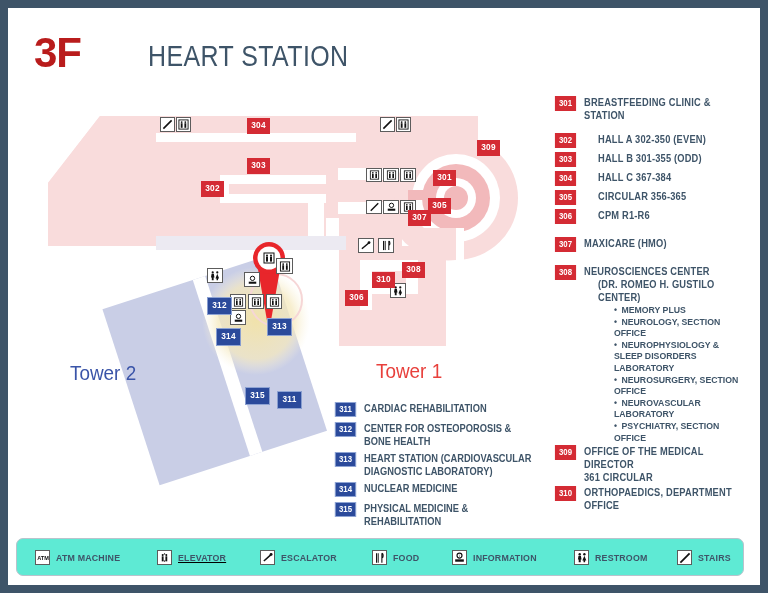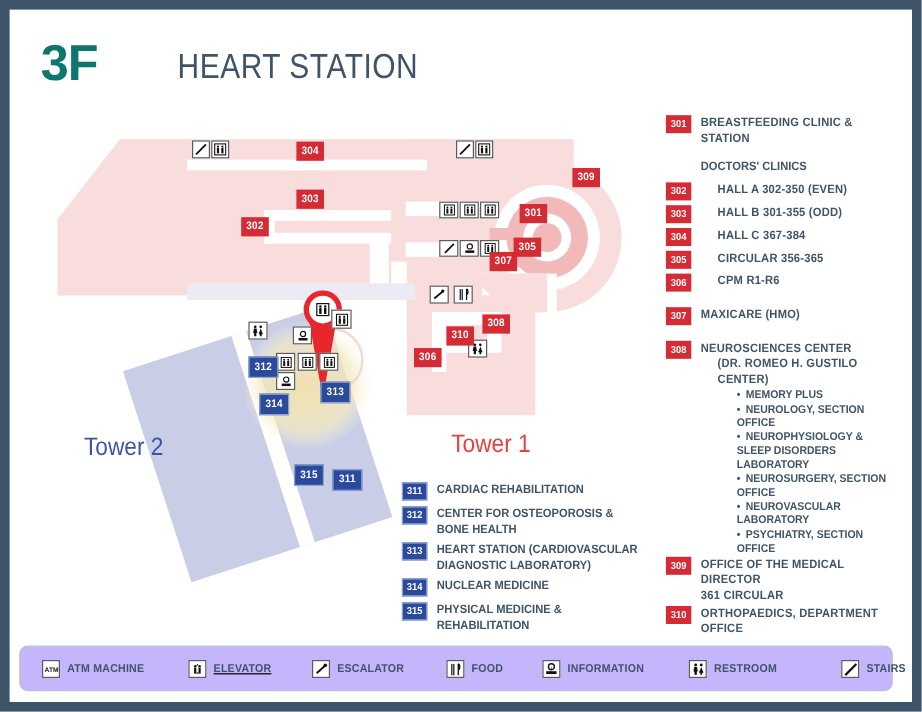--- a/index.html
+++ b/index.html
@@ -12,21 +12,21 @@
   #page{
     position:absolute;left:8px;top:8px;
     width:752px;height:577px;
     background:#ffffff;
     overflow:hidden;
   }
 
   
   #floor-code{
     position:absolute;left:26px;top:24px;
-    font-size:42px;font-weight:bold;color:#0f766e;
+    font-size:42px;font-weight:bold;color:#b91c1c;
     letter-spacing:-1px;line-height:42px;
   }
   #floor-title{
     position:absolute;left:140px;top:32px;
     font-size:29px;color:#3e5468;
     letter-spacing:.5px;line-height:32px;
     transform:scaleX(.86);transform-origin:left center;
   }
 
   
@@ -97,21 +97,21 @@
   .bl-text{
     margin-left:30px;font-size:10px;font-weight:bold;color:#3e5468;
     line-height:13px;transform:scaleX(.93);transform-origin:left top;
     white-space:pre-line;
   }
 
   
   #legend-bar{
     position:absolute;left:8px;top:530px;width:728px;height:38px;
     border:1px solid #b9c3cc;border-radius:7px;box-sizing:border-box;
-    background:#c4b5fd;
+    background:#5eead4;
   }
   .lb-item{position:absolute;top:11px;display:flex;align-items:center;}
   .lb-ico{
     width:15px;height:15px;background:#fff;border:1px solid #5c5c5c;
     box-sizing:border-box;display:flex;align-items:center;justify-content:center;
     margin-right:6px;flex:none;
   }
   .lb-label{font-size:9.5px;font-weight:bold;color:#3e5468;letter-spacing:.2px;
             transform:scaleX(.93);transform-origin:left center;white-space:nowrap;}
 </style>
@@ -384,23 +384,20 @@
       </div>
   </div>
 
   <div id="legend-right">
       <div class="lg-row">
         <div class="lg-badge">301</div>
         <div class="lg-text">BREASTFEEDING CLINIC &amp; STATION</div>
       </div>
       <div class="gap"></div>
       <div class="lg-row">
-        <div class="lg-head">DOCTORS' CLINICS</div>
-      </div>
-      <div class="lg-row">
         <div class="lg-badge">302</div>
         <div class="lg-text indent">HALL A 302-350 (EVEN)</div>
       </div>
       <div class="lg-row">
         <div class="lg-badge">303</div>
         <div class="lg-text indent">HALL B 301-355 (ODD)</div>
       </div>
       <div class="lg-row">
         <div class="lg-badge">304</div>
         <div class="lg-text indent">HALL C 367-384</div>
@@ -523,21 +520,21 @@
         <div class="lb-ico">
           <svg width="12" height="11" viewBox="0 0 12 12">
             <circle cx="3.5" cy="2.4" r="1.3" fill="#111"></circle>
             <path d="M2.2 4.1 h2.6 l.7 4.1 h-.9 v3 h-2.2 v-3 h-.9 Z" fill="#111"></path>
             <circle cx="8.6" cy="2.4" r="1.3" fill="#111"></circle>
             <path d="M8.6 4.1 l2.1 5.3 h-1.3 v1.8 h-1.7 v-1.8 h-1.3 Z" fill="#111"></path>
           </svg>
         </div>
         <div class="lb-label">RESTROOM</div>
       </div>
-      <div class="lb-item" style="left: 684px; justify-content: center;">
+      <div class="lb-item" style="left: 660px; justify-content: center;">
         <div class="lb-ico">
           <svg width="12" height="12" viewBox="0 0 12 12">
             <path d="M1.4 10.6 L10.6 1.4" stroke="#111" stroke-width="1.8" fill="none"></path>
           </svg>
         </div>
         <div class="lb-label">STAIRS</div>
       </div>
     </div>
 
 </div>

